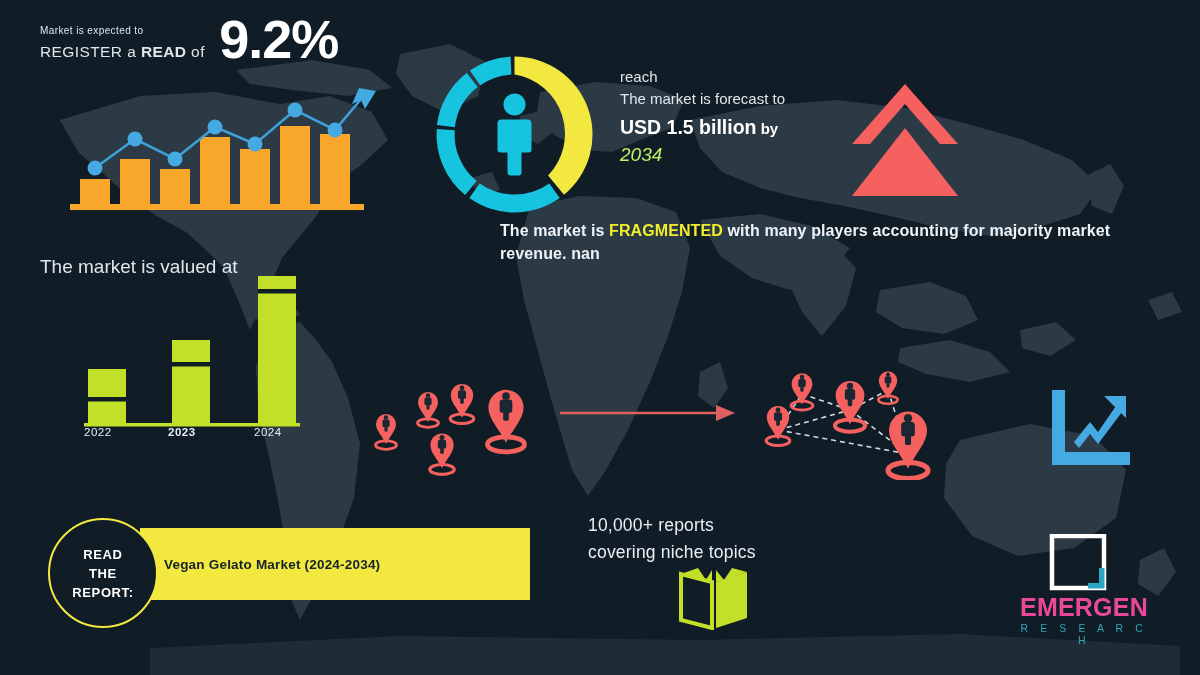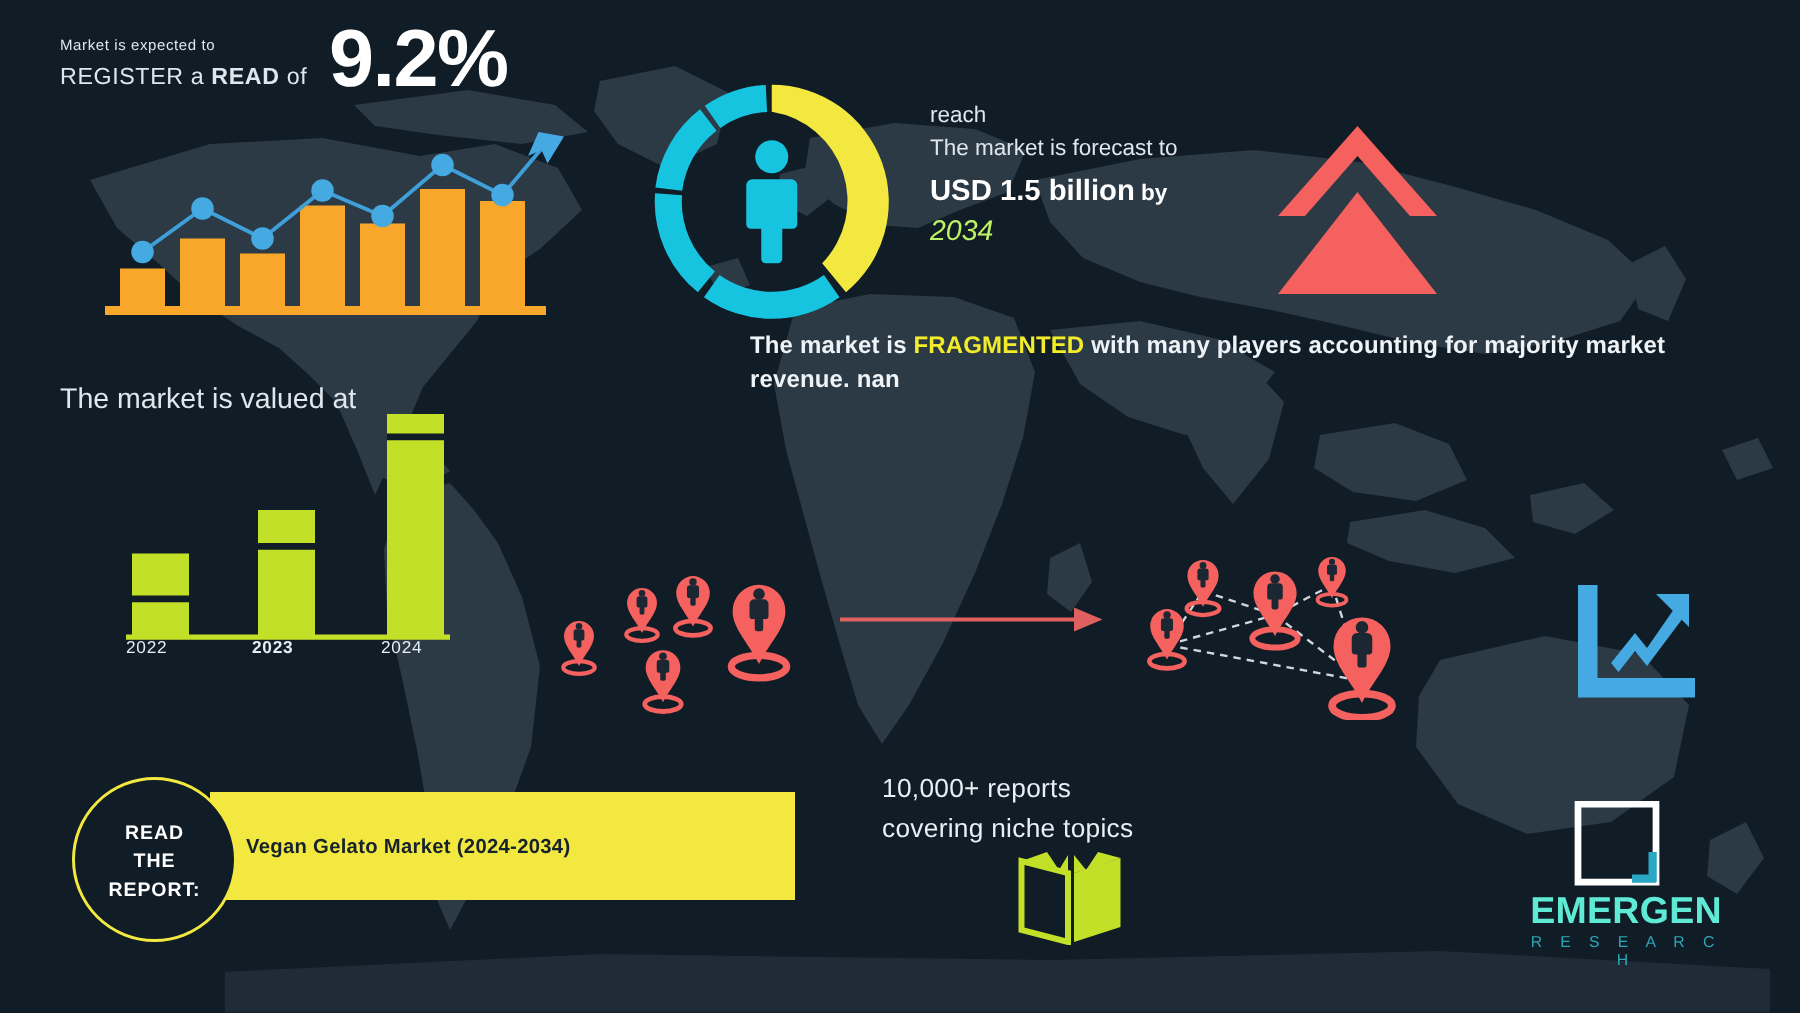--- a/index.html
+++ b/index.html
@@ -87,21 +87,21 @@
   #book-icon { position:absolute; left:676px; top:568px; width:76px; height:62px; }
 
   
   #chart-icon { position:absolute; left:1046px; top:386px; width:84px; height:82px; }
 
   
   #logo { position:absolute; left:1016px; top:534px; width:136px; height:110px; }
   #logo .mark { position:absolute; left:32px; top:0; width:60px; height:58px; }
   #logo .name {
     position:absolute; left:0; top:58px; width:136px; text-align:center;
-    font-size:25px; font-weight:700; color:#5eead4; letter-spacing:.2px; line-height:30px;
+    font-size:25px; font-weight:700; color:#ec4899; letter-spacing:.2px; line-height:30px;
   }
   #logo .sub {
     position:absolute; left:0; top:88px; width:136px; text-align:center;
     font-size:10.5px; color:#2ea7b8; letter-spacing:4.6px; font-weight:400;
   }
 </style>
 </head>
 <body>
 
 <div id="stage">

